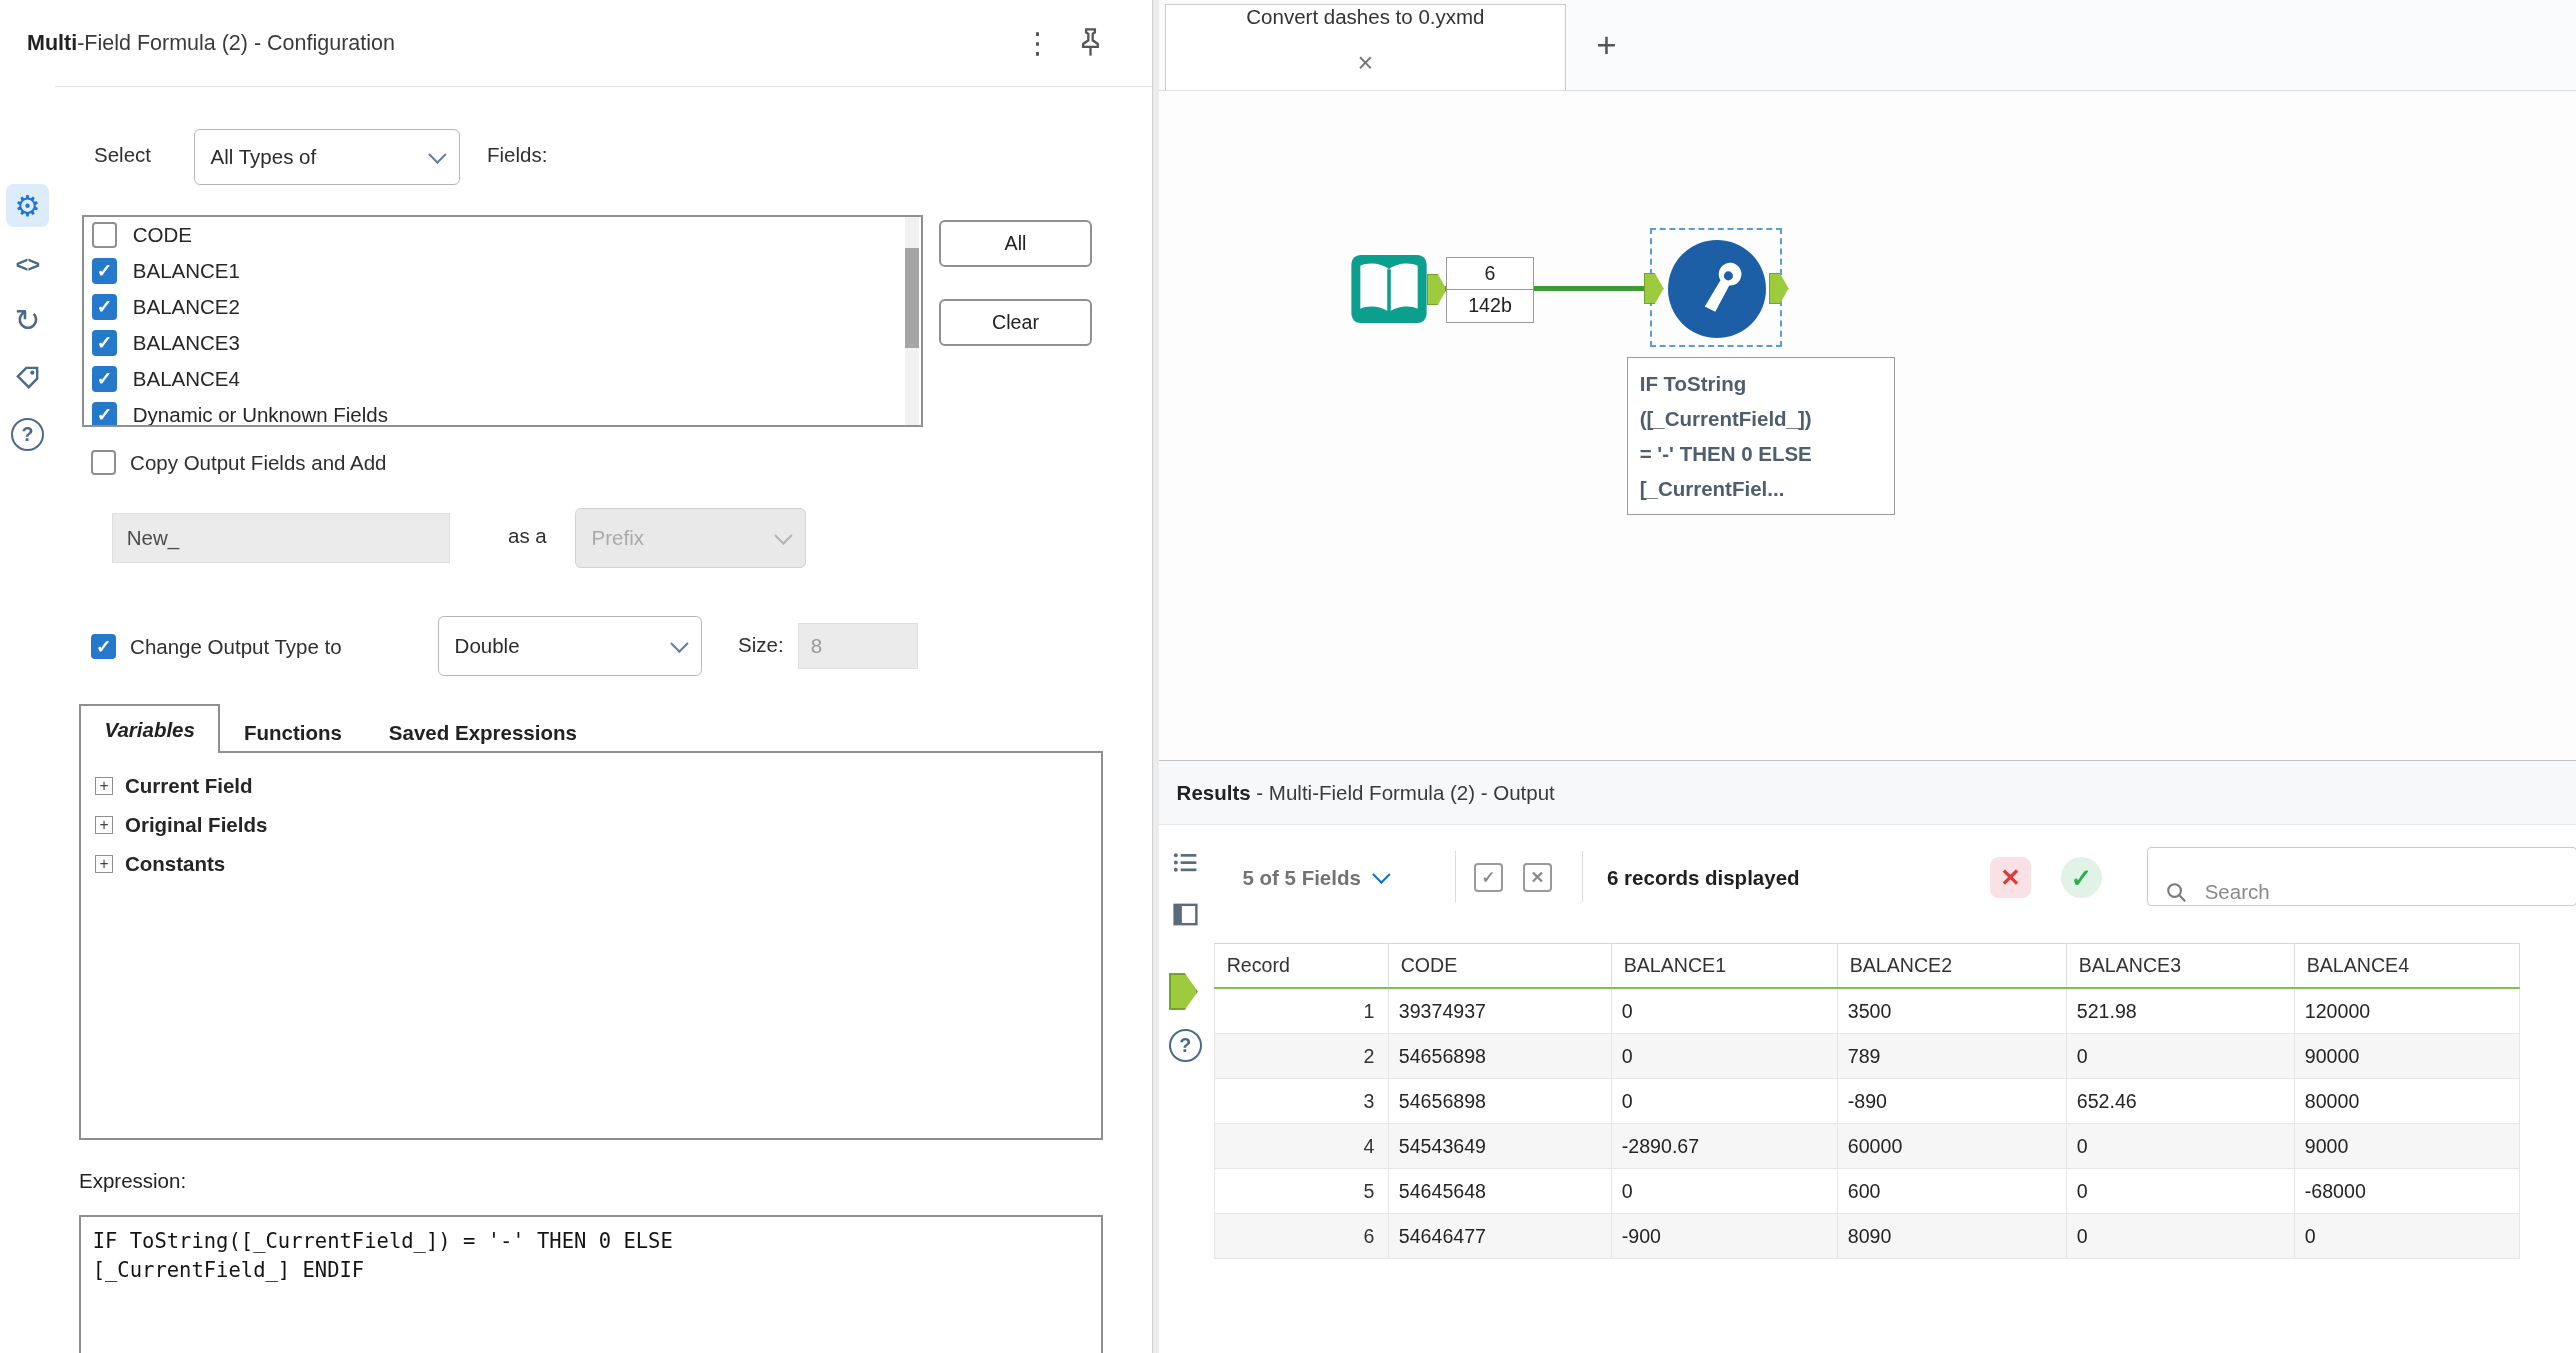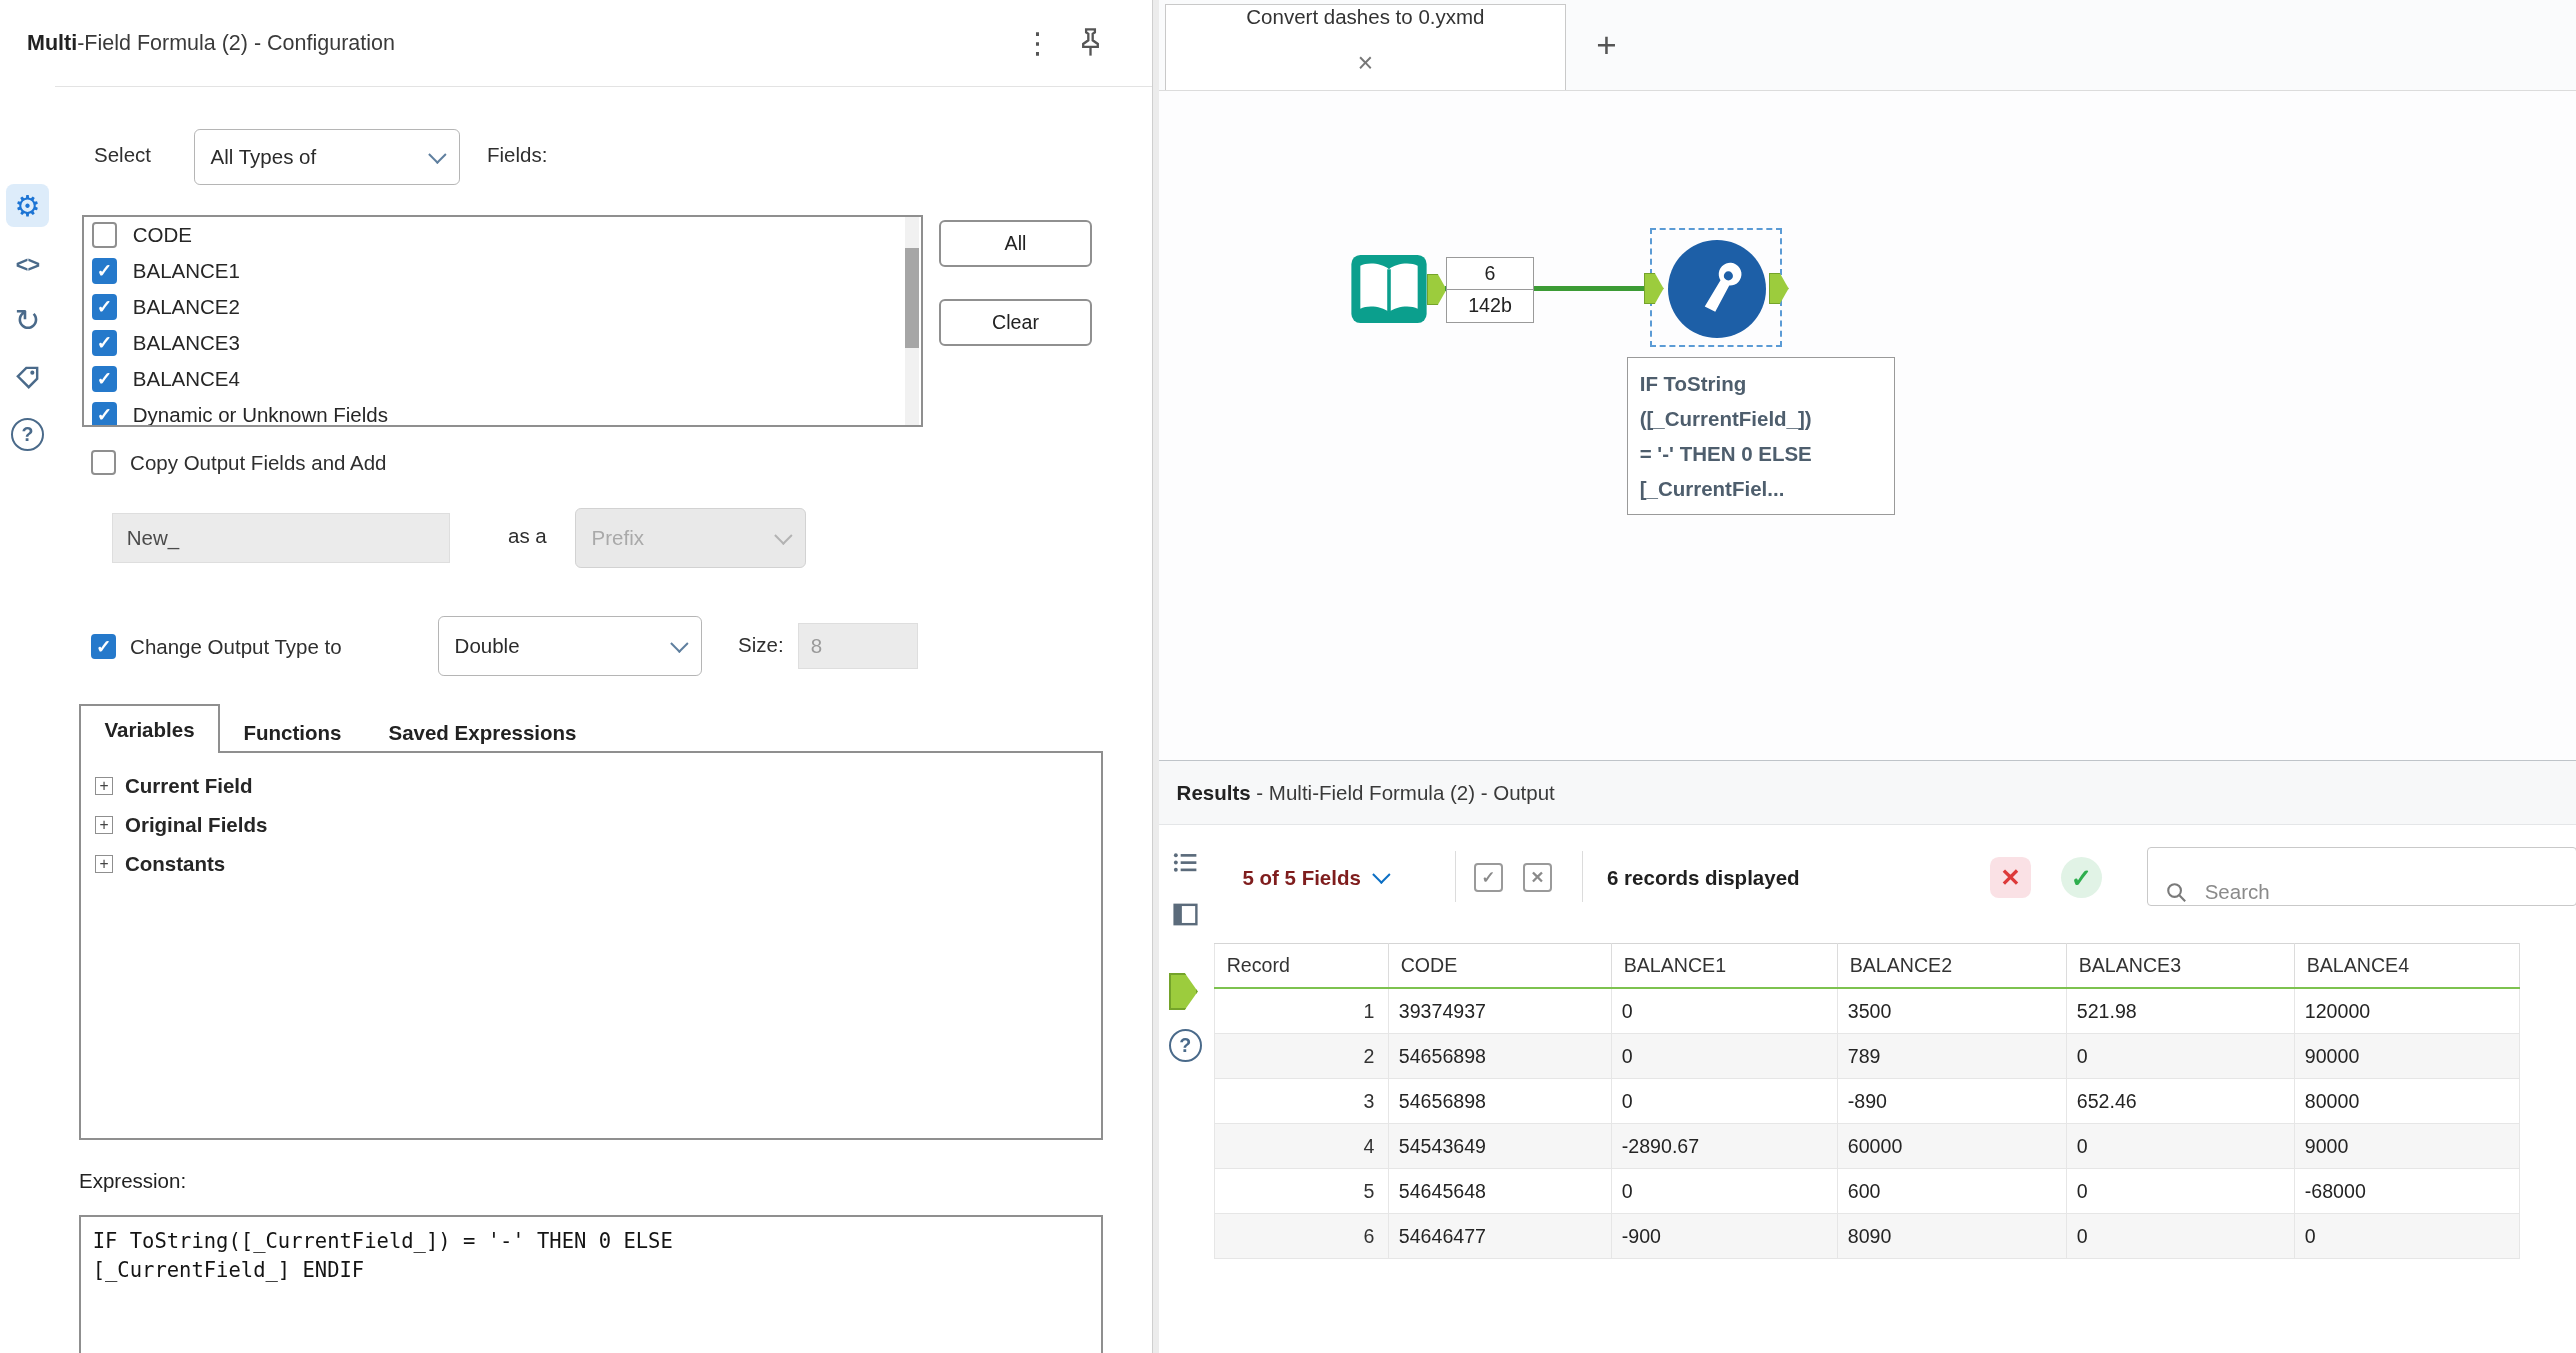--- a/index.html
+++ b/index.html
@@ -61,21 +61,21 @@
 
   #change-row{left:91px;top:631px;height:31px;display:flex;align-items:center;gap:13.7px;}
   #type-out-dropdown{left:438px;top:616px;width:264px;height:60px;}
   #size-label{left:738px;top:633px;}
   #size-input{left:798px;top:623px;width:120px;height:46px;background:#ebebeb;border:1px solid #dedede;
               font-size:20.5px;color:#9a9a9a;padding:0 11.7px;box-sizing:border-box;font-family:"Liberation Sans",sans-serif;}
 
   #expr-tabs{left:79px;top:704px;height:49px;display:flex;align-items:flex-end;}
   .etab{height:41px;line-height:41px;padding:0 23.5px;font-size:20.5px;font-weight:700;color:#222;cursor:pointer;}
   .etab-active{height:47px;line-height:47px;background:#fff;border:2px solid #8f8f8f;border-bottom:none;
-               position:relative;z-index:3;}
+               position:relative;z-index:3;font-style:italic;}
   #var-tree{left:79px;top:751px;width:1024px;height:389px;border:2px solid #8f8f8f;background:#fff;
             box-sizing:border-box;padding-top:13.7px;}
   .tree-item{display:flex;align-items:center;height:39px;padding-left:13.7px;}
   .expander{width:18.6px;height:18.6px;border:1.5px solid #8f8f8f;box-sizing:border-box;color:#444;font-size:15.6px;
             display:flex;align-items:center;justify-content:center;line-height:1;background:#fff;cursor:pointer;}
   .tree-label{margin-left:11.7px;font-size:20.5px;font-weight:600;color:#262626;}
 
   #expr-label{left:79px;top:1169px;font-size:20.5px;color:#222;}
   #expr-box{left:79px;top:1215px;width:1024px;height:215px;border:2px solid #8f8f8f;background:#fff;
             box-sizing:border-box;padding:9.8px 11.7px;font-family:"DejaVu Sans Mono",monospace;
@@ -120,21 +120,21 @@
 
   #results-strip{position:absolute;left:0;top:63px;width:51px;height:532px;}
   .rstrip-ic{position:absolute;left:9.8px;width:33px;height:33px;display:flex;align-items:center;justify-content:center;}
   #r-list-ic{top:21.5px;}
   #r-panel-ic{top:74px;}
   #r-anchor-ic{top:149px;width:29px;height:37px;background:#9ccc3d;border:2px solid #74a32a;box-sizing:border-box;
                clip-path:polygon(0 0,55% 0,100% 50%,55% 100%,0 100%);}
   #r-help-ic{top:205px;}
 
   #results-toolbar{position:absolute;left:59px;top:86px;height:61px;right:0;display:flex;align-items:center;}
-  #fields-dropdown{position:absolute;left:24.4px;display:flex;align-items:center;gap:13.7px;font-size:20.5px;font-weight:700;color:#7f1d1d;cursor:pointer;}
+  #fields-dropdown{position:absolute;left:24.4px;display:flex;align-items:center;gap:13.7px;font-size:20.5px;font-weight:700;color:#737373;cursor:pointer;}
   .tb-divider{position:absolute;top:3.9px;width:1px;height:51px;background:#dcdcdc;}
   .sq-icon{position:absolute;width:29px;height:29px;border:2px solid #9a9a9a;border-radius:3.9px;box-sizing:border-box;
            display:flex;align-items:center;justify-content:center;font-size:16.6px;font-weight:700;color:#8a8a8a;cursor:pointer;}
   #records-text{position:absolute;left:389px;font-size:20.5px;font-weight:700;color:#1f1f1f;white-space:nowrap;}
   #red-x-ic{position:absolute;left:772px;width:41px;height:41px;background:#fae1e5;border-radius:8.8px;color:#dd3a3a;
             font-size:24.4px;font-weight:700;display:flex;align-items:center;justify-content:center;cursor:pointer;}
   #green-check-ic{position:absolute;left:843px;width:41px;height:41px;background:#e1f3e6;border-radius:50%;color:#2eae4e;
             font-size:25.4px;font-weight:700;display:flex;align-items:center;justify-content:center;cursor:pointer;}
   #search-box{position:absolute;left:929px;top:0;width:430px;height:59px;border:1px solid #c9c9c9;border-radius:4px;
               background:#fff;display:flex;align-items:flex-end;padding:0 15.6px;box-sizing:border-box;gap:13.7px;}

